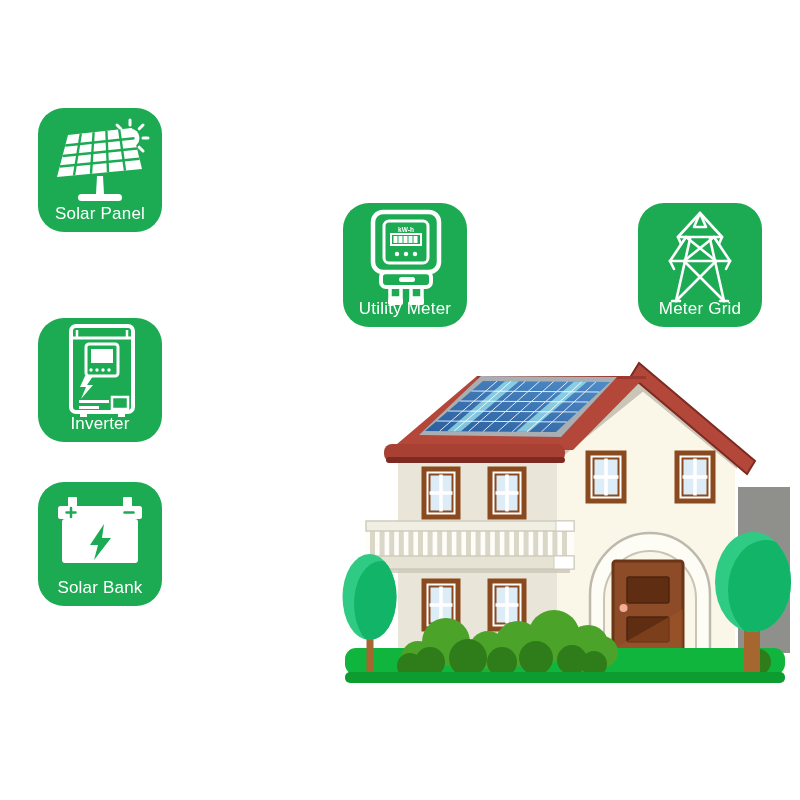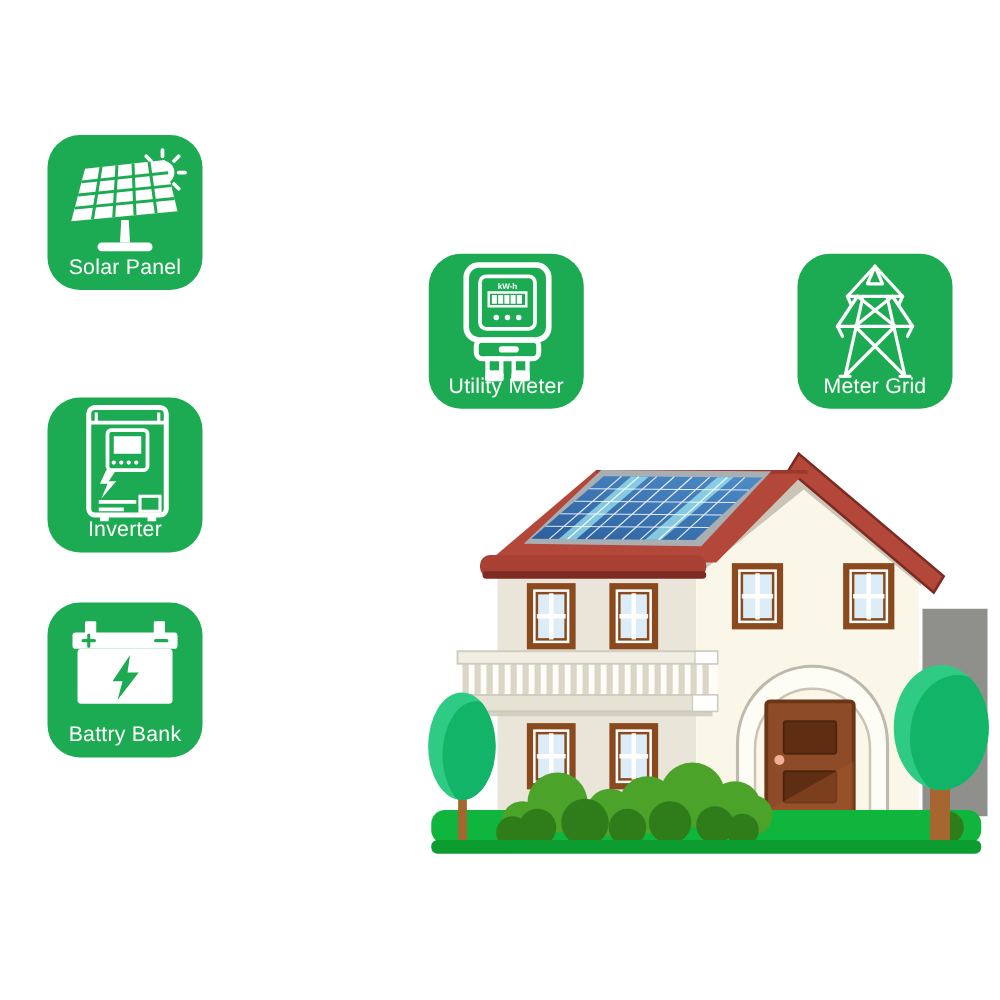--- a/index.html
+++ b/index.html
@@ -85,21 +85,21 @@
 <div class="tile" id="tile-battery">
   <svg width="124" height="124" viewBox="0 0 124 124">
     <rect class="wfill" x="30" y="15" width="9" height="10" rx="1"></rect>
     <rect class="wfill" x="85" y="15" width="9" height="10" rx="1"></rect>
     <rect class="wfill" x="20" y="24" width="84" height="13" rx="2.5"></rect>
     <path class="gstroke" d="M28.5,30.5 H37.5 M33,26 V35" stroke-width="2.5" stroke-linecap="round"></path>
     <path class="gstroke" d="M86.5,30.5 H95.5" stroke-width="2.5" stroke-linecap="round"></path>
     <rect class="wfill" x="24" y="37" width="76" height="44" rx="3"></rect>
     <polygon class="gfill" points="66,42 52,63 60,63 56,78 73,56 64,56"></polygon>
   </svg>
-  <div class="tile-label">Battry Bank</div>
+  <div class="tile-label">Solar Bank</div>
 </div>
 
 <div class="tile" id="tile-meter">
   <svg width="124" height="124" viewBox="0 0 124 124">
     <rect class="wstroke" x="30" y="9" width="66" height="60" rx="10" stroke-width="4.5"></rect>
     <rect class="wstroke" x="41" y="18" width="44" height="42" rx="5" stroke-width="3"></rect>
     <text x="63" y="28.5" text-anchor="middle" font-size="6.5" font-weight="bold" fill="#ffffff">kW-h</text>
     <rect class="wstroke" x="48" y="31" width="30" height="11" stroke-width="2"></rect>
     <rect class="wfill" x="50.5" y="33" width="4" height="7"></rect>
     <rect class="wfill" x="55.5" y="33" width="4" height="7"></rect>

